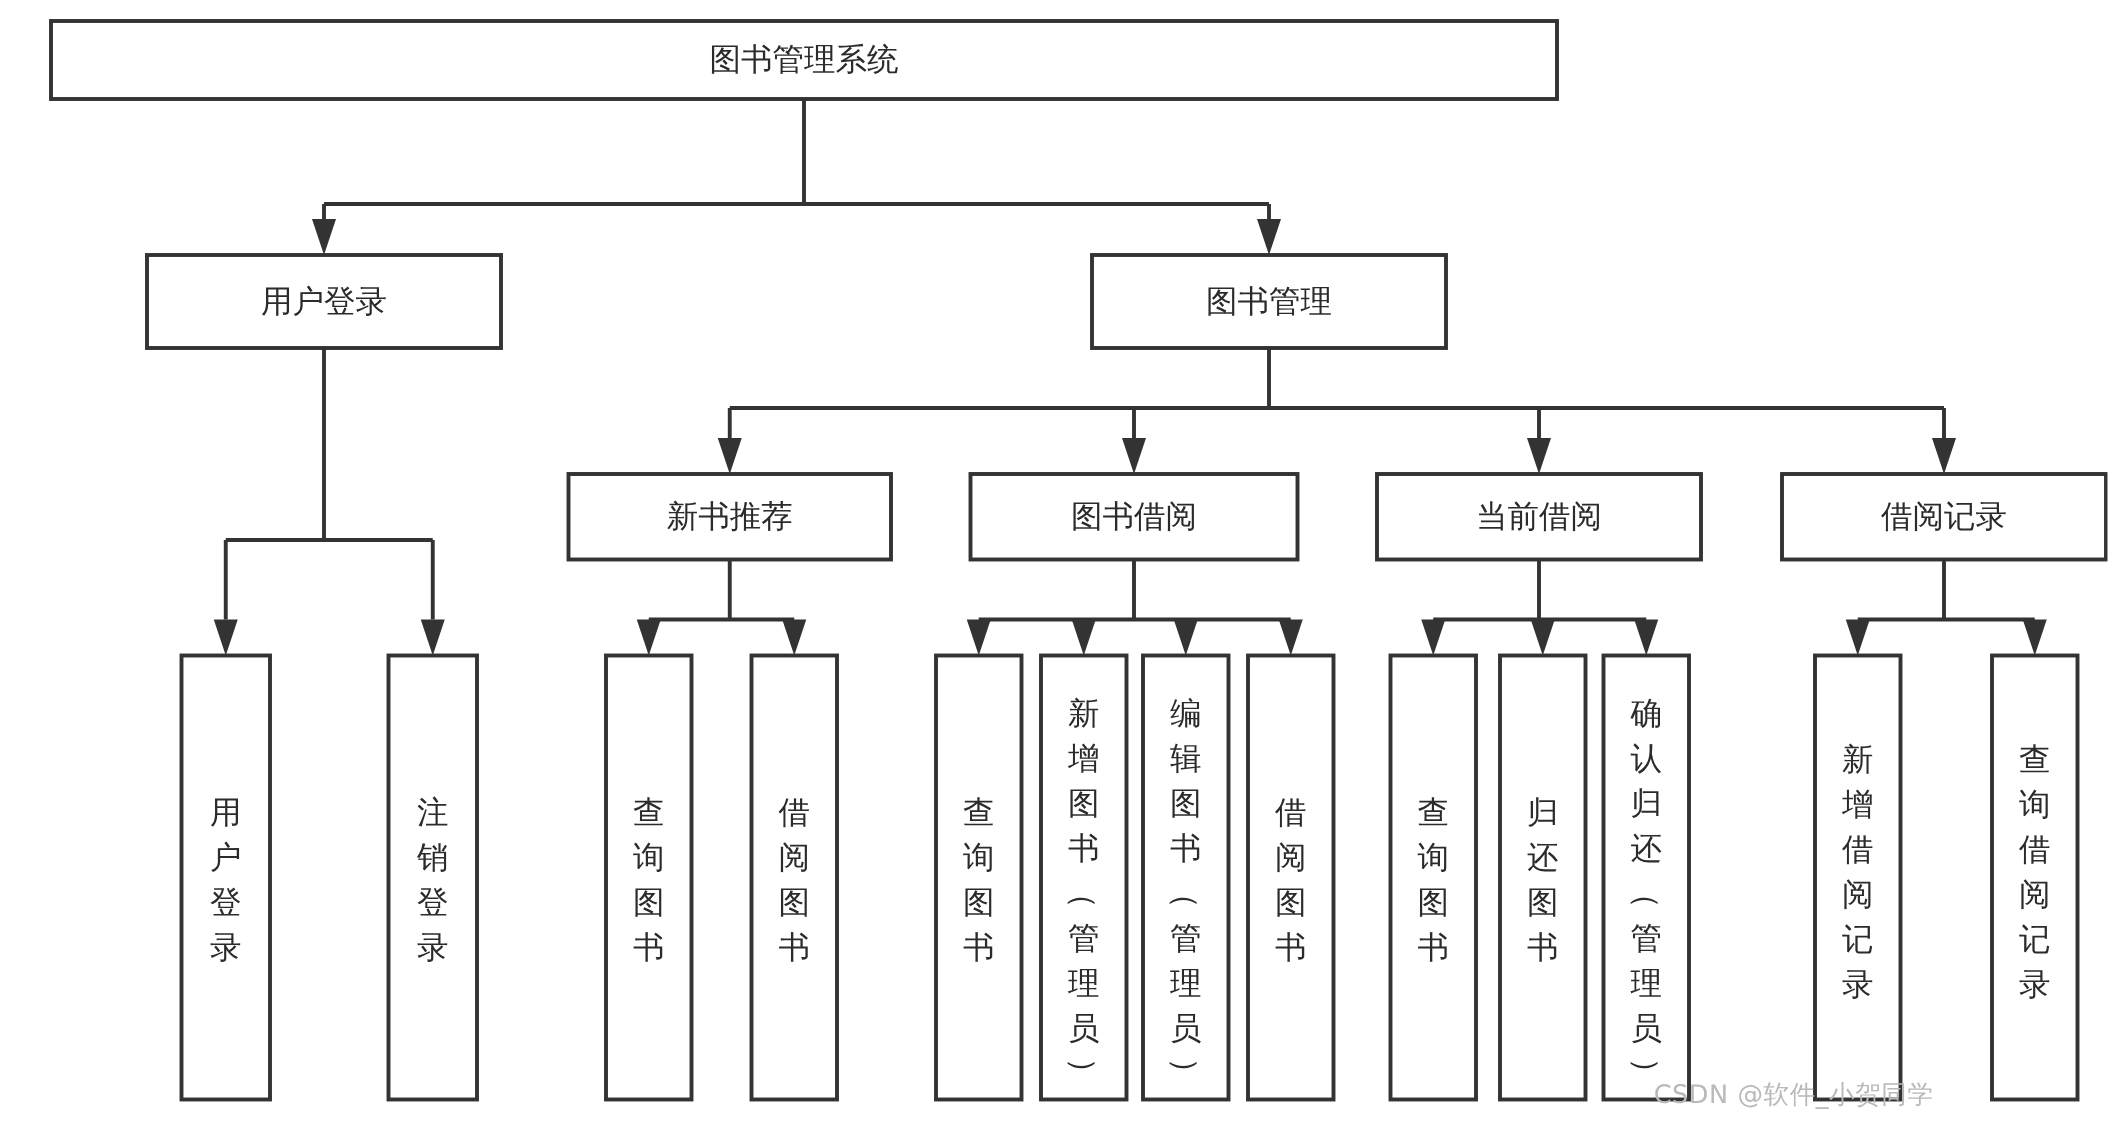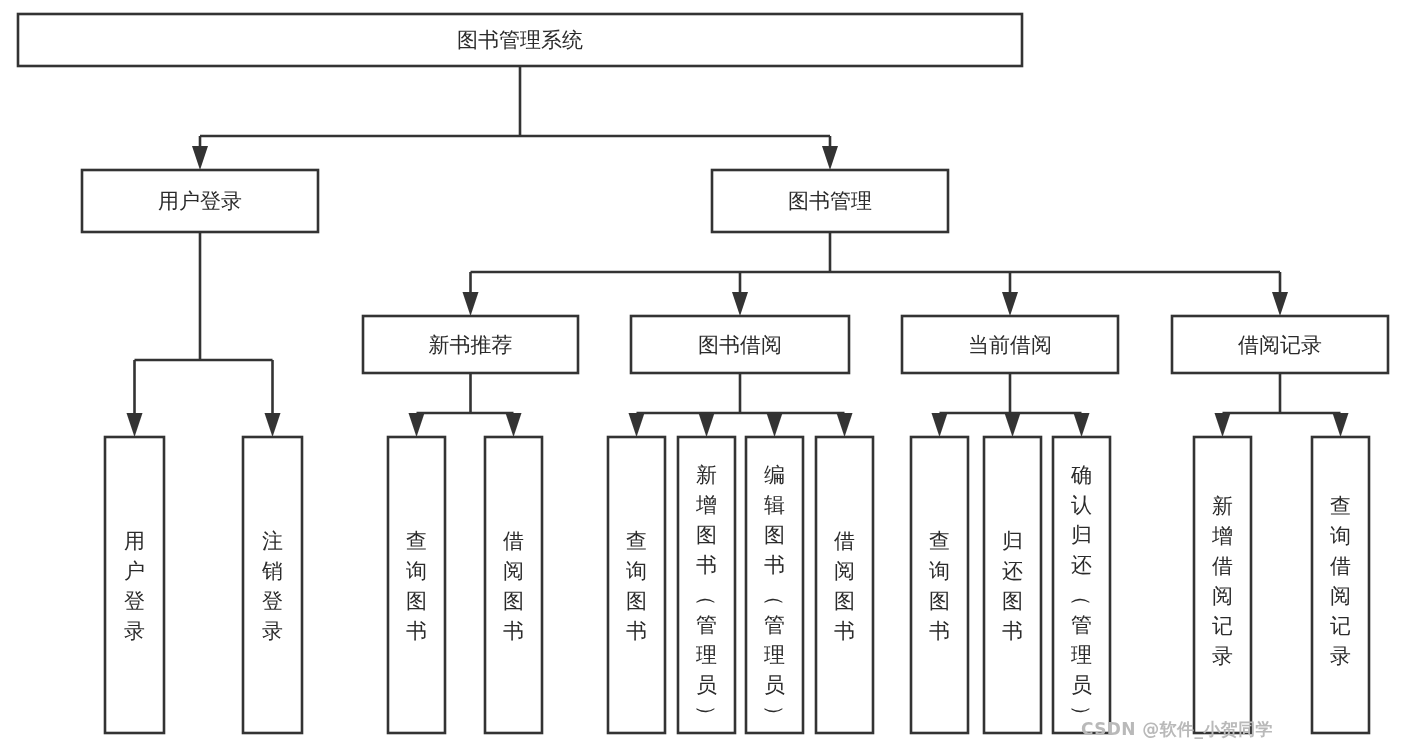--- a/index.html
+++ b/index.html
@@ -9,21 +9,21 @@
   }
   body {
     width: 1405px;
     height: 747px;
     font-family: "DejaVu Sans", "Liberation Sans", sans-serif;
     overflow: hidden;
     position: relative;
   }
   #diagram-root {
     position: absolute;
-    left: 0;
+    left: 16px;
     top: 0;
     width: 1281px;
     height: 747px;
   }
   svg.flow {
     display: block;
     width: 1405px;
     height: 747px;
   }
   .node-box {
@@ -57,21 +57,20 @@
   .watermark {
     position: absolute;
     right: 8px;
     bottom: 6px;
     font-family: "DejaVu Sans", "Liberation Sans", sans-serif;
     font-size: 17px;
     color: #b9b9b9;
     letter-spacing: 0.4px;
     white-space: nowrap;
     user-select: none;
-    font-weight: bold;
   }
 </style>
 </head>
 <body>
 
 <div id="diagram-root">
   <svg class="flow" viewBox="0 0 1405 747" xmlns="http://www.w3.org/2000/svg">
     <g id="connector-layer">
         <path d="M520,66 L520,136" class="connector"></path>
         <path d="M200,136 L830,136" class="connector"></path>

